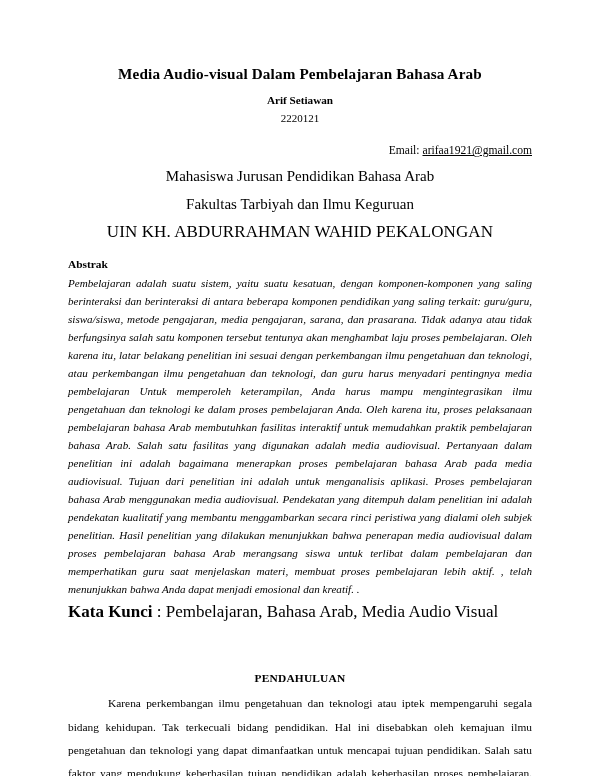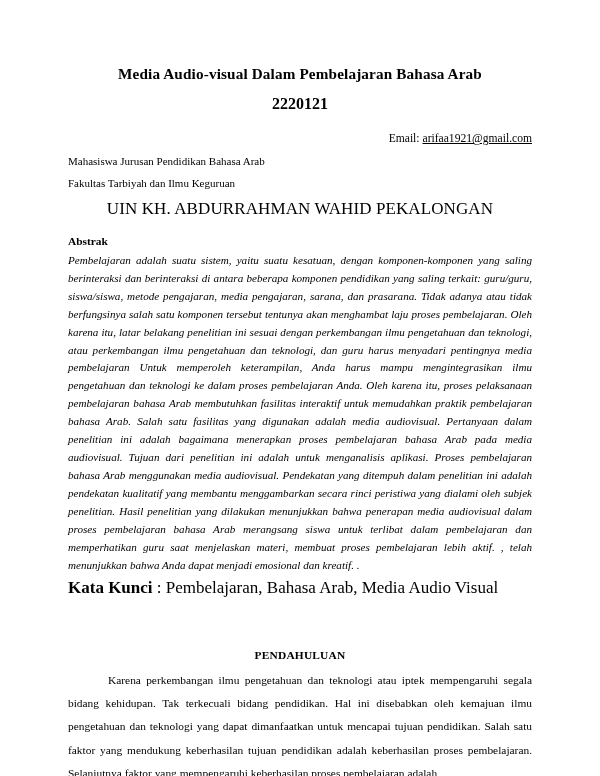--- a/index.html
+++ b/index.html
@@ -37,38 +37,39 @@
   .author-name {
     text-align: center;
     font-size: 11.2px;
     font-weight: bold;
     line-height: 1.45;
     margin: 0;
   }
 
   .author-id {
     text-align: center;
-    font-size: 16px;
-    font-weight: bold;
+    font-size: 11px;
+    font-weight: normal;
     line-height: 1.45;
     margin: 3px 0 16px 0;
   }
 
   .email-line {
     text-align: right;
     font-size: 11.6px;
     line-height: 1.45;
     margin: 6px 0 0 0;
   }
   .email-line .addr {
     text-decoration: underline;
   }
 
   .affil {
-    font-size: 11px;
+    text-align: center;
+    font-size: 15px;
     line-height: 1.45;
     margin: 6px 0 0 0;
   }
 
   .institution {
     text-align: center;
     font-size: 17px;
     line-height: 1.4;
     margin: 5px 0 0 0;
     letter-spacing: 0.1px;
@@ -121,20 +122,21 @@
     margin: 8px 0 0 0;
   }
 </style>
 </head>
 <body>
 
 <div class="page">
 
   <h1 class="doc-title">Media Audio-visual Dalam Pembelajaran Bahasa Arab</h1>
 
+  <div class="author-name">Arif Setiawan</div>
 
   <div class="author-id">2220121</div>
 
   <div class="email-line">
     <span>Email:</span>
     <span class="addr">arifaa1921@gmail.com</span>
   </div>
 
   <div class="affil">Mahasiswa Jurusan Pendidikan Bahasa Arab</div>
 

